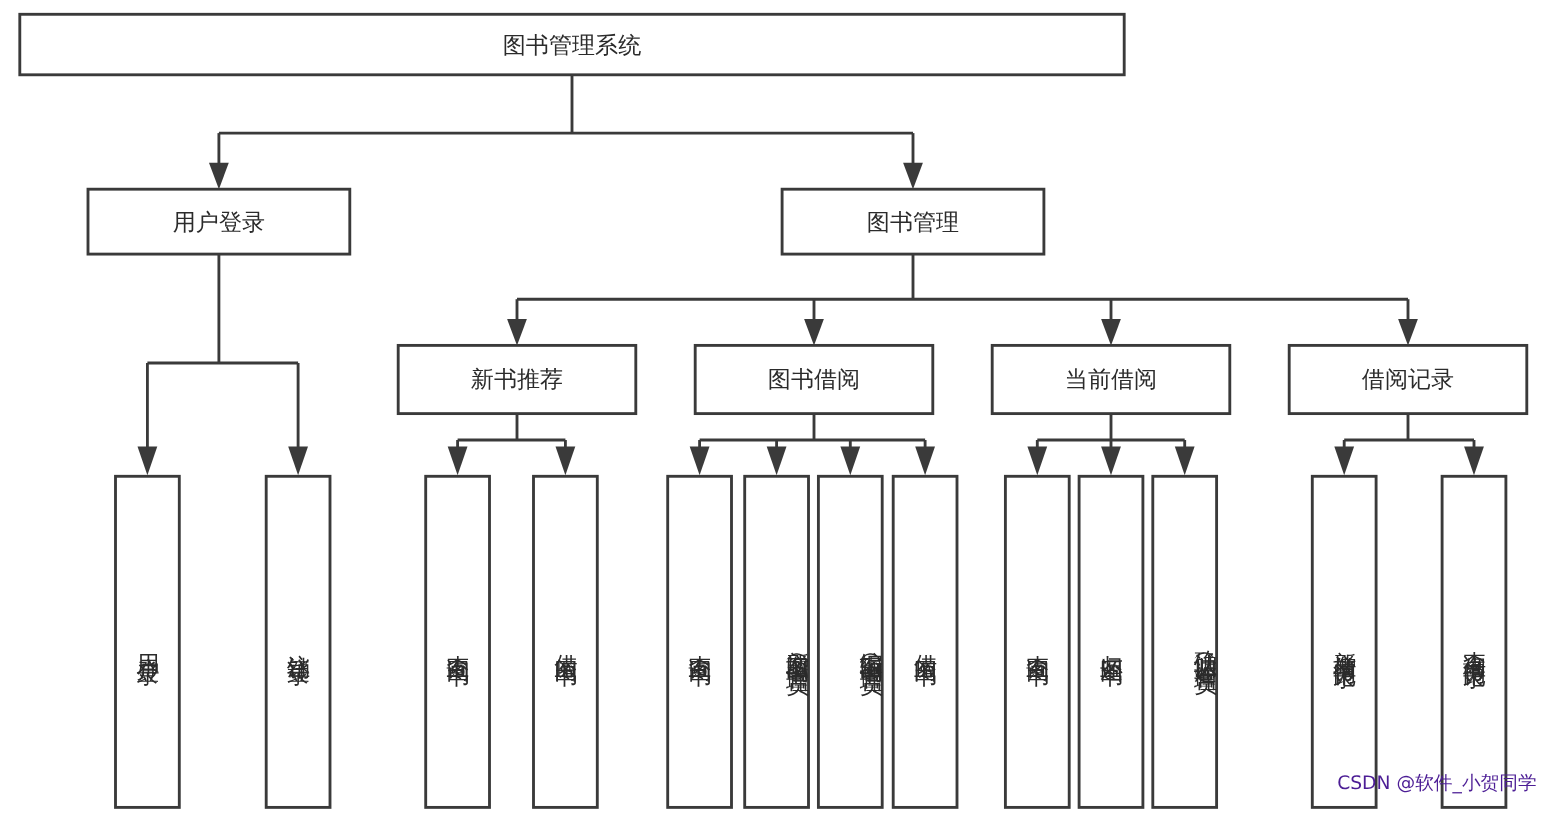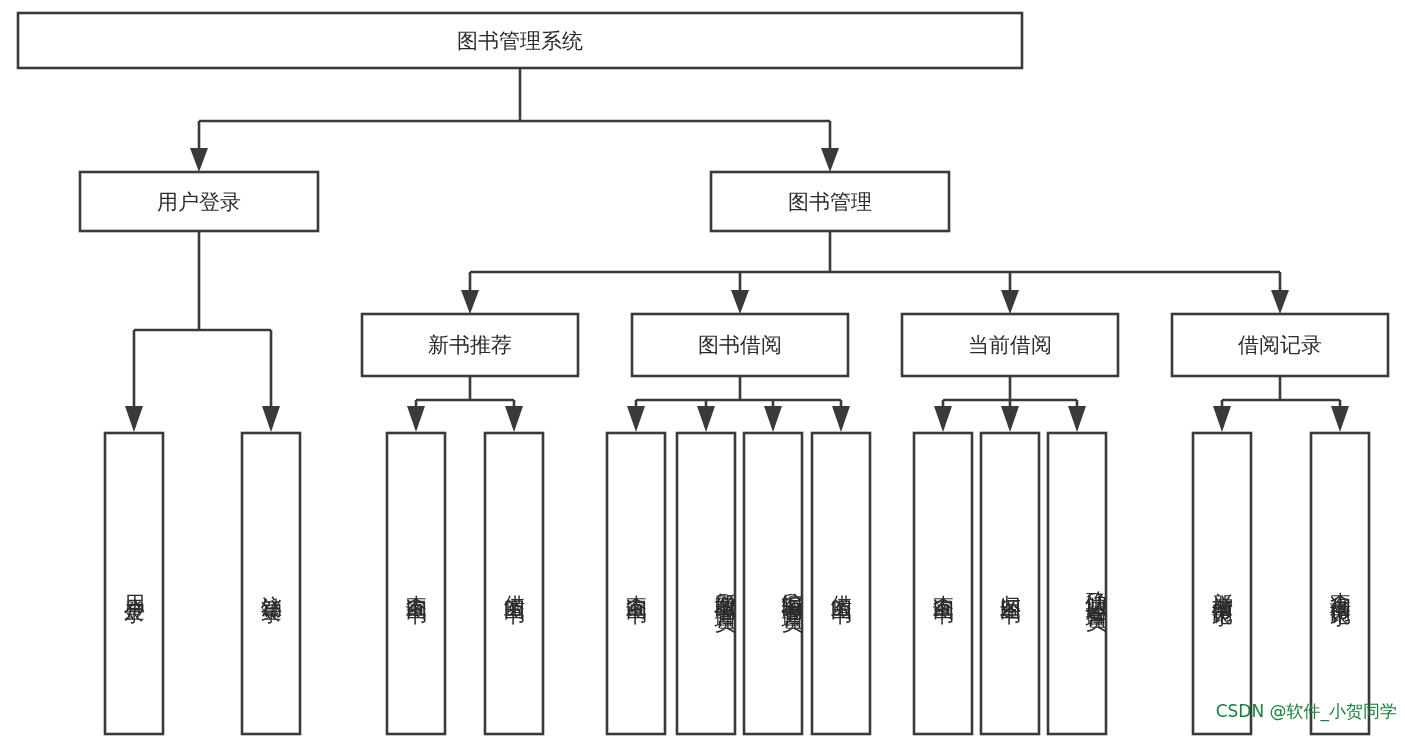--- a/index.html
+++ b/index.html
@@ -59,21 +59,21 @@
     line-height: 1;
     white-space: nowrap;
     pointer-events: none;
   }
   .watermark {
     position: absolute;
     right: 8px;
     bottom: 6px;
     font-family: "DejaVu Sans", "Liberation Sans", sans-serif;
     font-size: 17px;
-    color: #15803d;
+    color: #4c1d95;
     white-space: nowrap;
     pointer-events: none;
   }
 </style>
 </head>
 <body>
 
 <div id="diagram-root">
 
   <svg class="diagram-canvas" viewBox="0 0 1405 747" xmlns="http://www.w3.org/2000/svg">

